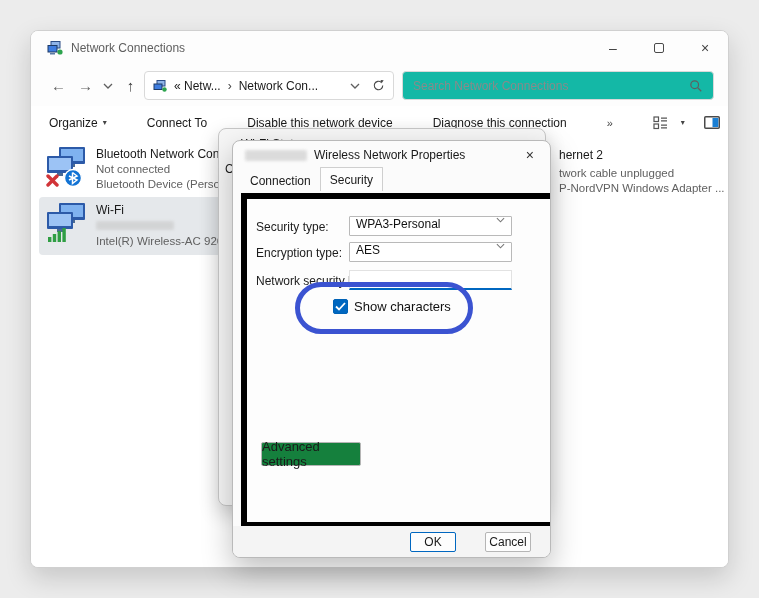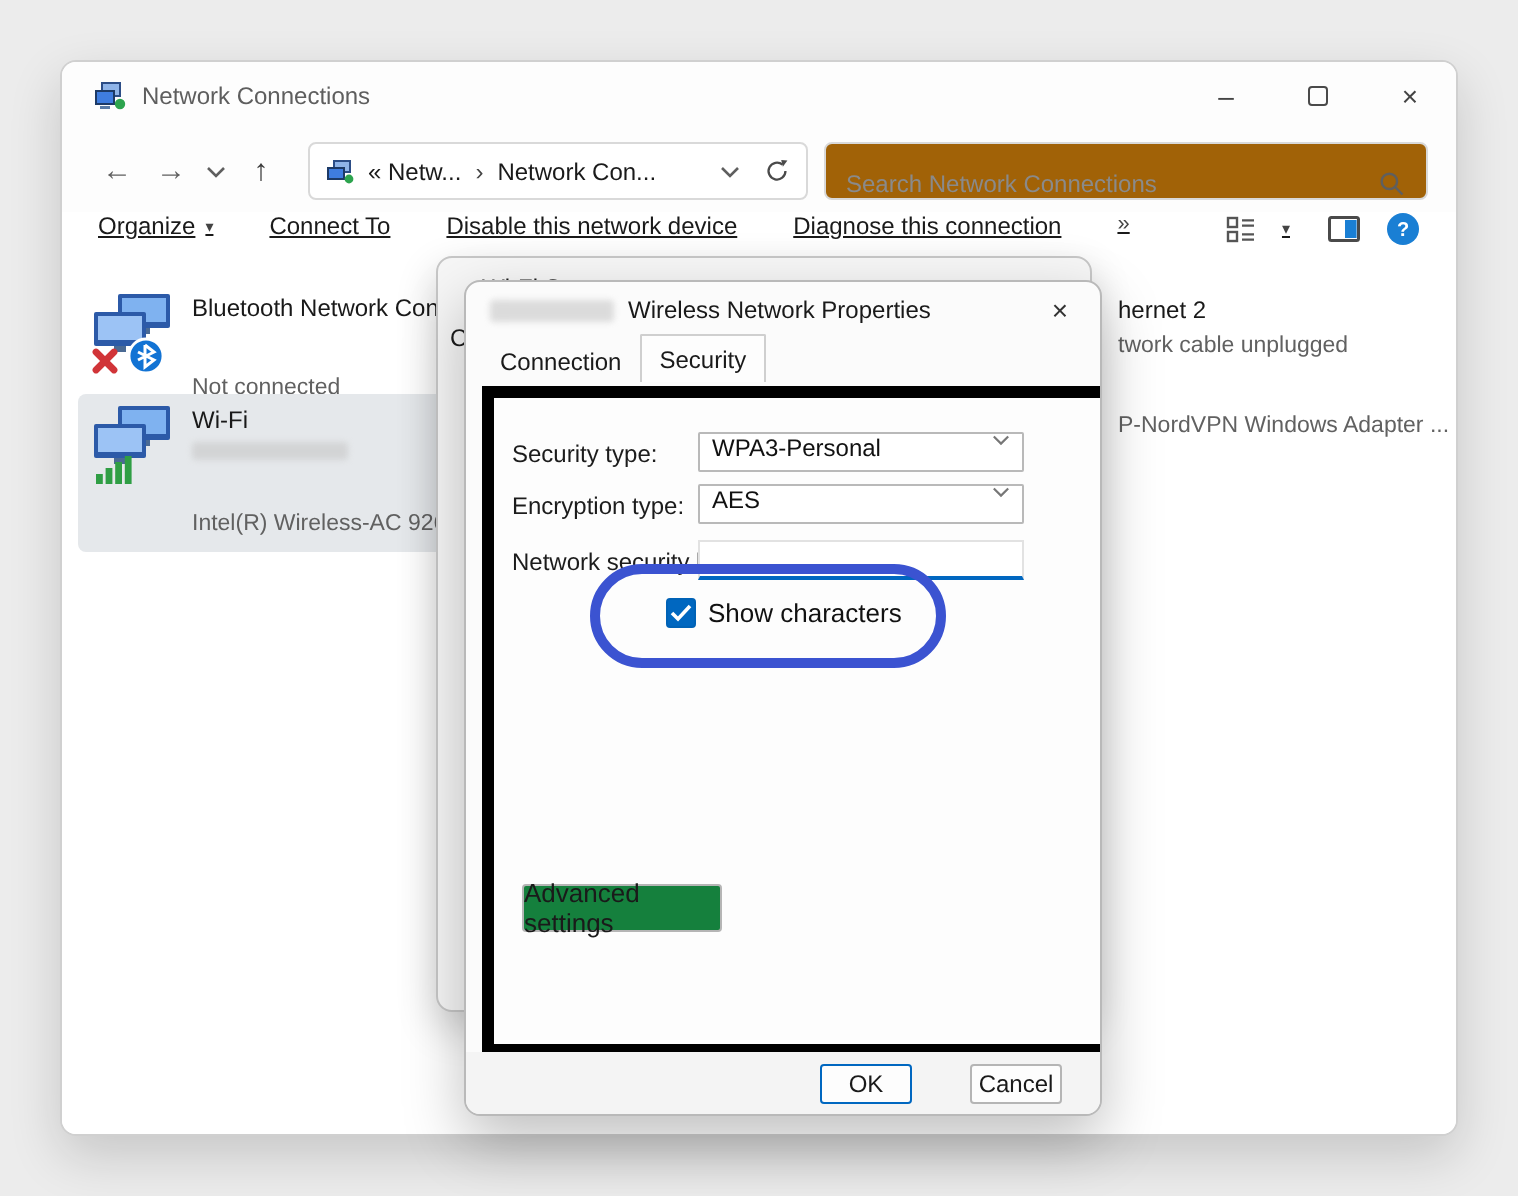--- a/index.html
+++ b/index.html
@@ -20,50 +20,50 @@
   .titlebar { height:34px; display:flex; align-items:center; padding-left:16px; gap:8px; background:#fdfdfd; }
   .titlebar .title { font-size:12px; color:#5e5e5e; }
   .win-controls { margin-left:auto; display:flex; height:100%; }
   .win-btn { width:46px; height:100%; display:flex; align-items:center; justify-content:center; color:#444; font-size:14px; }
   .max-box { width:10px; height:10px; border:1px solid #4a4a4a; border-radius:2px; }
 
   .navbar { height:41px; display:flex; align-items:center; padding:0 14px; background:#fdfdfd; }
   .nav-arrow { font-size:15px; color:#5f5f5f; width:27px; text-align:center; }
   .nav-chevron { width:18px; display:flex; justify-content:center; }
   .addressbar {
-    margin-left:10px; width:250px; height:29px; background:#fff;
+    width:250px; height:29px; background:#fff;
     border:1px solid #d9d9d9; border-radius:4px;
     display:flex; align-items:center; padding:0 8px; gap:7px; overflow:hidden;
   }
   .crumb { font-size:12px; color:#1a1a1a; white-space:nowrap; }
   .crumb-sep { font-size:12px; color:#444; }
   .addr-right { margin-left:auto; display:flex; align-items:center; gap:12px; }
   .searchbox {
-    margin-left:8px; flex:1; height:29px; background:#a16207;
+    margin-left:8px; flex:1; height:29px; background:#14b8a6;
     border:1px solid #d9d9d9; border-radius:4px;
-    display:flex; align-items:flex-end; padding:0 10px;
+    display:flex; align-items:center; padding:0 10px;
   }
   .searchbox input {
     border:none; outline:none; flex:1; font-size:12px;
     font-family:"Liberation Sans",sans-serif; color:#1a1a1a; background:transparent;
   }
   .searchbox input::placeholder { color:#8a8a8a; }
 
-  .commandbar { height:33px; display:flex; align-items:flex-start; padding:0 18px; gap:28px; font-size:12px; color:#1a1a1a; background:#fff;text-decoration:underline; }
+  .commandbar { height:33px; display:flex; align-items:center; padding:0 18px; gap:40px; font-size:12px; color:#1a1a1a; background:#fff; }
   .cmd-item { white-space:nowrap; display:flex; align-items:center; gap:5px; }
   .cmd-caret { font-size:8px; color:#444; }
   .cmd-right { margin-left:auto; display:flex; align-items:center; gap:13px; }
 
   .content { flex:1; position:relative; background:#fff; }
   .list-item { position:absolute; display:flex; gap:9px; align-items:flex-start; }
   .list-item.selected { background:#e5e8eb; border-radius:4px; }
   .li-icon { width:42px; height:42px; flex:0 0 auto; }
   .li-text { padding-top:1px; }
   .li-title { font-size:12px; color:#191919; white-space:nowrap; line-height:16px; }
-  .li-sub { font-size:11.5px; color:#616161; white-space:nowrap; line-height:15px;margin-top:25px; }
+  .li-sub { font-size:11.5px; color:#616161; white-space:nowrap; line-height:15px; }
   .redact { background:#c7c7c7; opacity:.6; filter:blur(1.5px); border-radius:2px; }
   .right-col { position:absolute; left:528px; top:8px; }
 
   .statusbar { height:28px; border-top:1px solid #ececec; display:flex; align-items:center; padding:0 18px; font-size:12px; color:#41536b; background:#fff; }
   .sb-divider { width:1px; height:14px; background:#d4d4d4; margin:0 11px; }
   .sb-right { margin-left:auto; display:flex; align-items:center; gap:12px; color:#4a4a4a; }
   .sb-lines { font-size:14px; }
   .sb-thumb { width:13px; height:11px; border:1.5px solid #6a6a6a; border-radius:2px; position:relative; }
   .sb-thumb:after { content:""; position:absolute; left:2px; right:2px; bottom:-4px; height:2px; background:#8a8a8a; }
 

